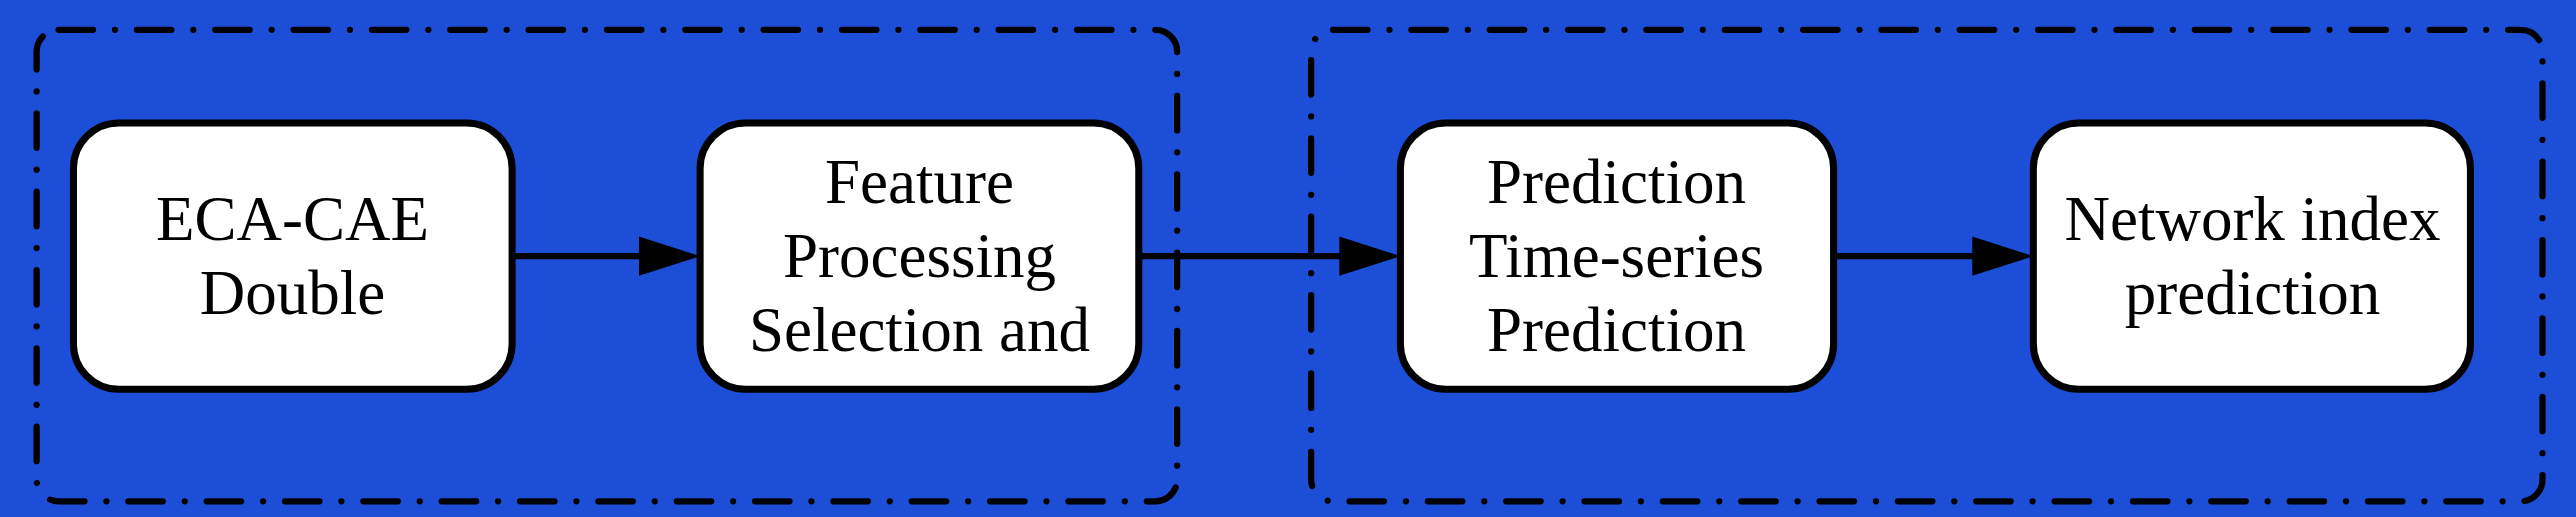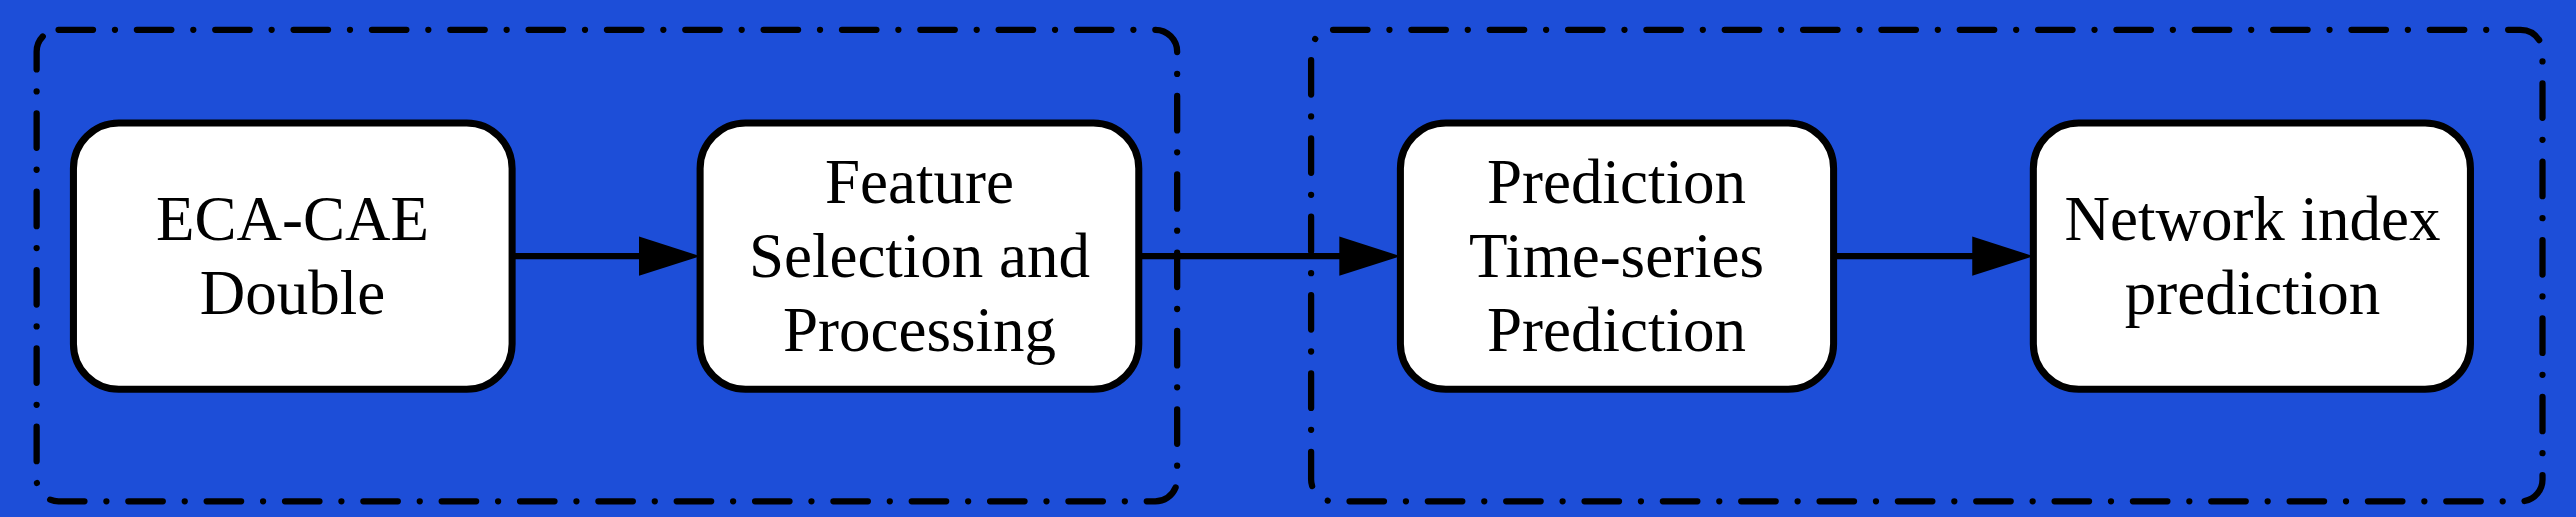--- a/index.html
+++ b/index.html
@@ -88,22 +88,22 @@
     <rect class="node-border" x="2595" y="157" width="558" height="340" rx="58"></rect>
   </svg>
 
   <div class="box-text" id="t-box-1">
     <div>ECA-CAE</div>
     <div>Double</div>
   </div>
 
   <div class="box-text" id="t-box-2">
     <div>Feature</div>
+    <div>Processing</div>
     <div>Selection and</div>
-    <div>Processing</div>
   </div>
 
   <div class="box-text" id="t-box-3">
     <div>Prediction</div>
     <div>Time-series</div>
     <div>Prediction</div>
   </div>
 
   <div class="box-text" id="t-box-4">
     <div>Network index</div>

